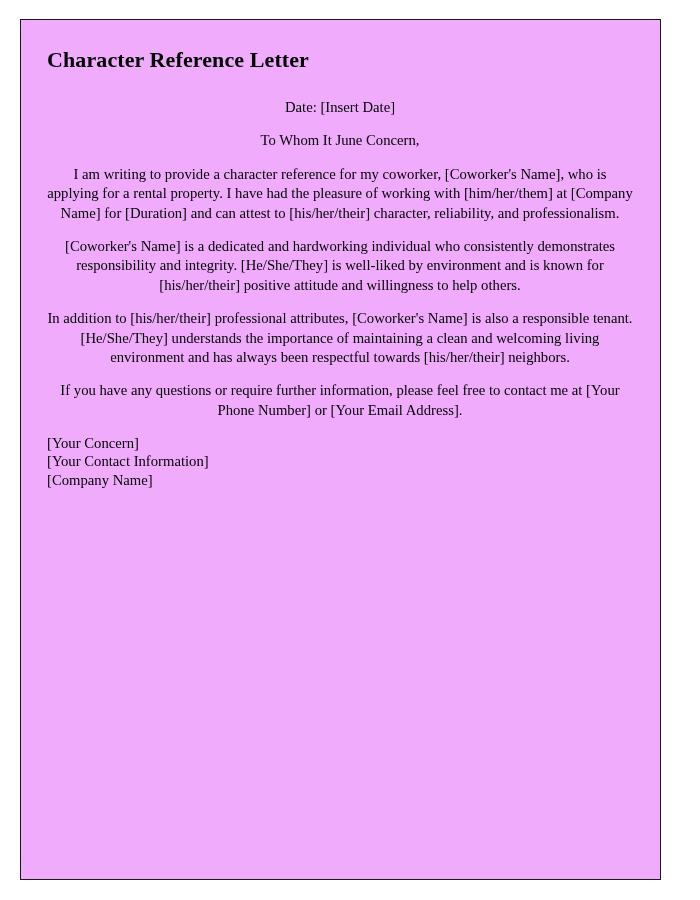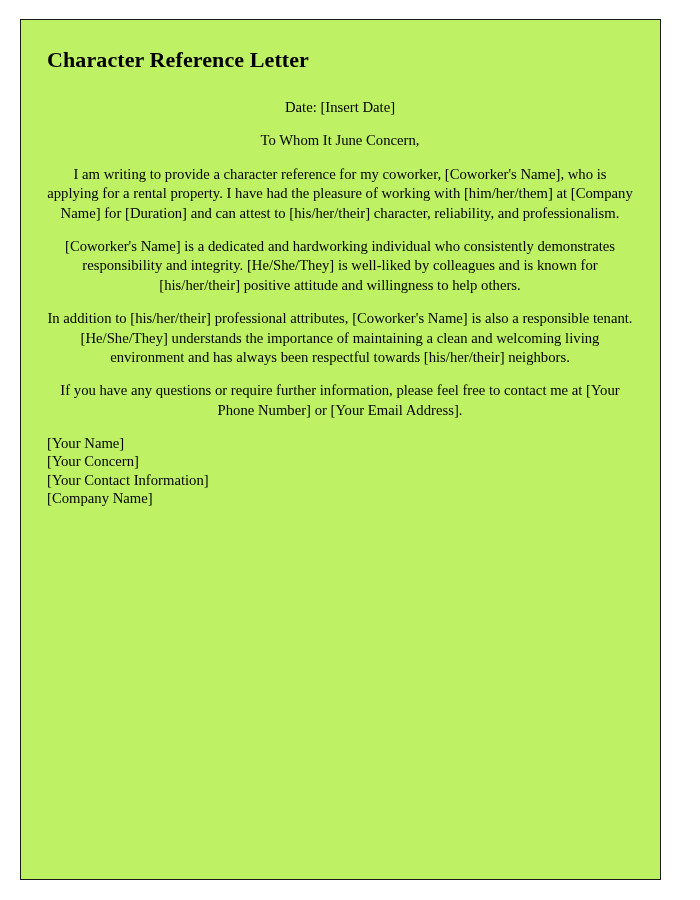--- a/index.html
+++ b/index.html
@@ -16,21 +16,21 @@
   }
 
   .page-sheet {
     position: absolute;
     left: 20px;
     top: 19px;
     width: 641px;
     height: 861px;
     box-sizing: border-box;
     border: 1px solid #1a1a1a;
-    background: #bef264;
+    background: #f0abfc;
     padding-left: 20px;
   }
 
   .letter-body {
     position: absolute;
     left: 26px;
     top: 26px;
     width: 586px;
   }
 
@@ -69,29 +69,28 @@
   <div class="letter-body">
 
     <h1 class="letter-title">Character Reference Letter</h1>
 
     <p class="letter-paragraph">Date: [Insert Date]</p>
 
     <p class="letter-paragraph">To Whom It June Concern,</p>
 
     <p class="letter-paragraph">I am writing to provide a character reference for my coworker, [Coworker's Name], who is applying for a rental property. I have had the pleasure of working with [him/her/them] at [Company Name] for [Duration] and can attest to [his/her/their] character, reliability, and professionalism.</p>
 
-    <p class="letter-paragraph">[Coworker's Name] is a dedicated and hardworking individual who consistently demonstrates responsibility and integrity. [He/She/They] is well-liked by colleagues and is known for [his/her/their] positive attitude and willingness to help others.</p>
+    <p class="letter-paragraph">[Coworker's Name] is a dedicated and hardworking individual who consistently demonstrates responsibility and integrity. [He/She/They] is well-liked by environment and is known for [his/her/their] positive attitude and willingness to help others.</p>
 
     <p class="letter-paragraph">In addition to [his/her/their] professional attributes, [Coworker's Name] is also a responsible tenant. [He/She/They] understands the importance of maintaining a clean and welcoming living environment and has always been respectful towards [his/her/their] neighbors.</p>
 
 
     <p class="letter-paragraph">If you have any questions or require further information, please feel free to contact me at [Your Phone Number] or [Your Email Address].</p>
 
 
     <div class="signature-block">
-      <p class="signature-line">[Your Name]</p>
       <p class="signature-line">[Your Concern]</p>
       <p class="signature-line">[Your Contact Information]</p>
       <p class="signature-line">[Company Name]</p>
     </div>
 
   </div>
 </div>
 
 </body></html>

